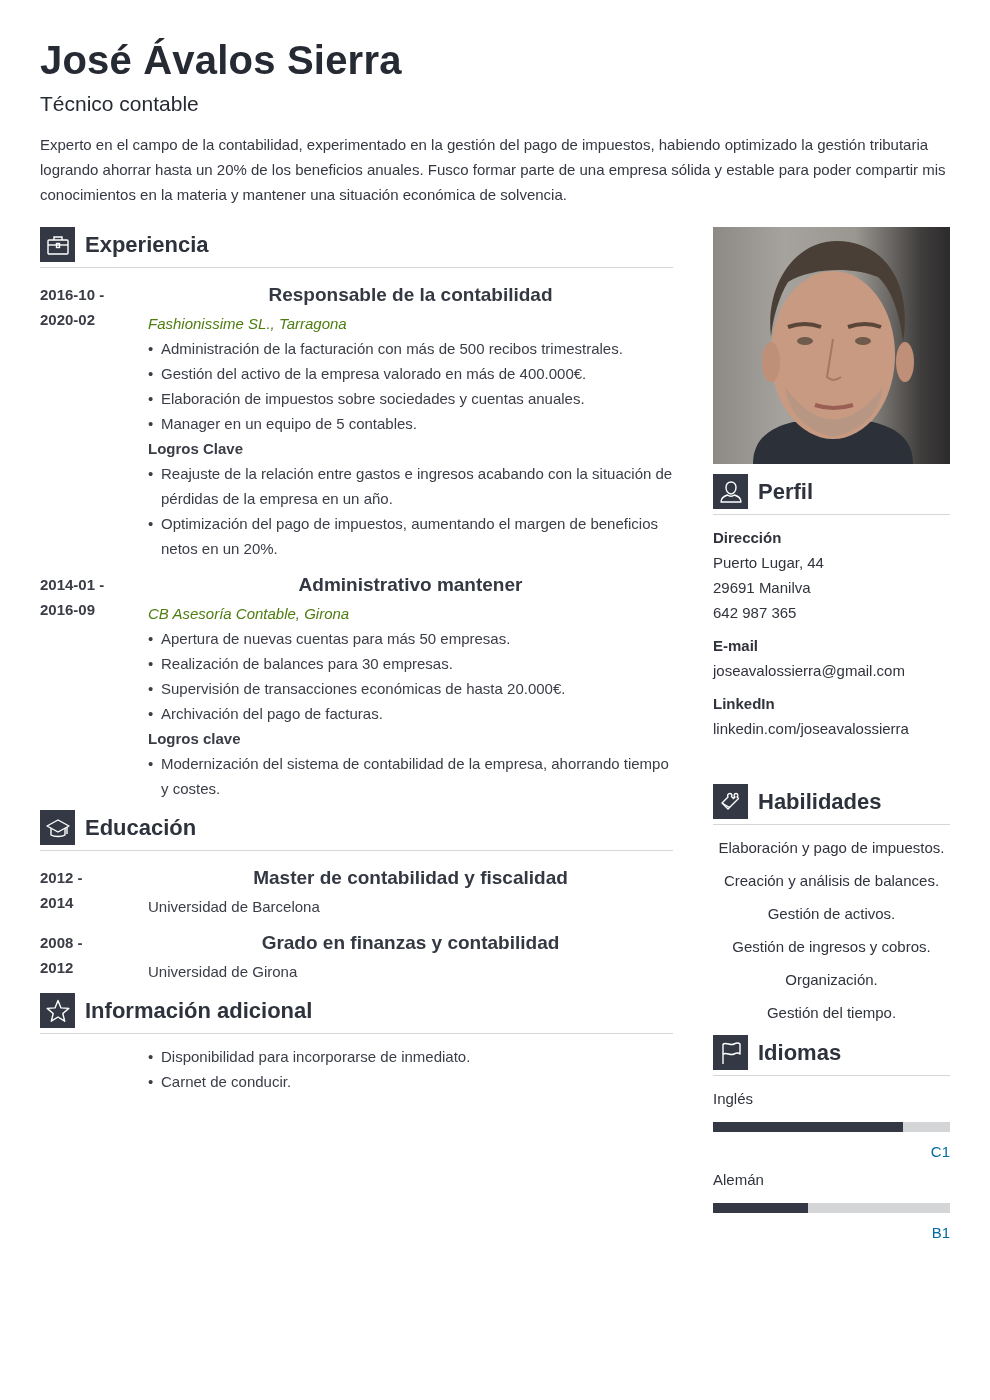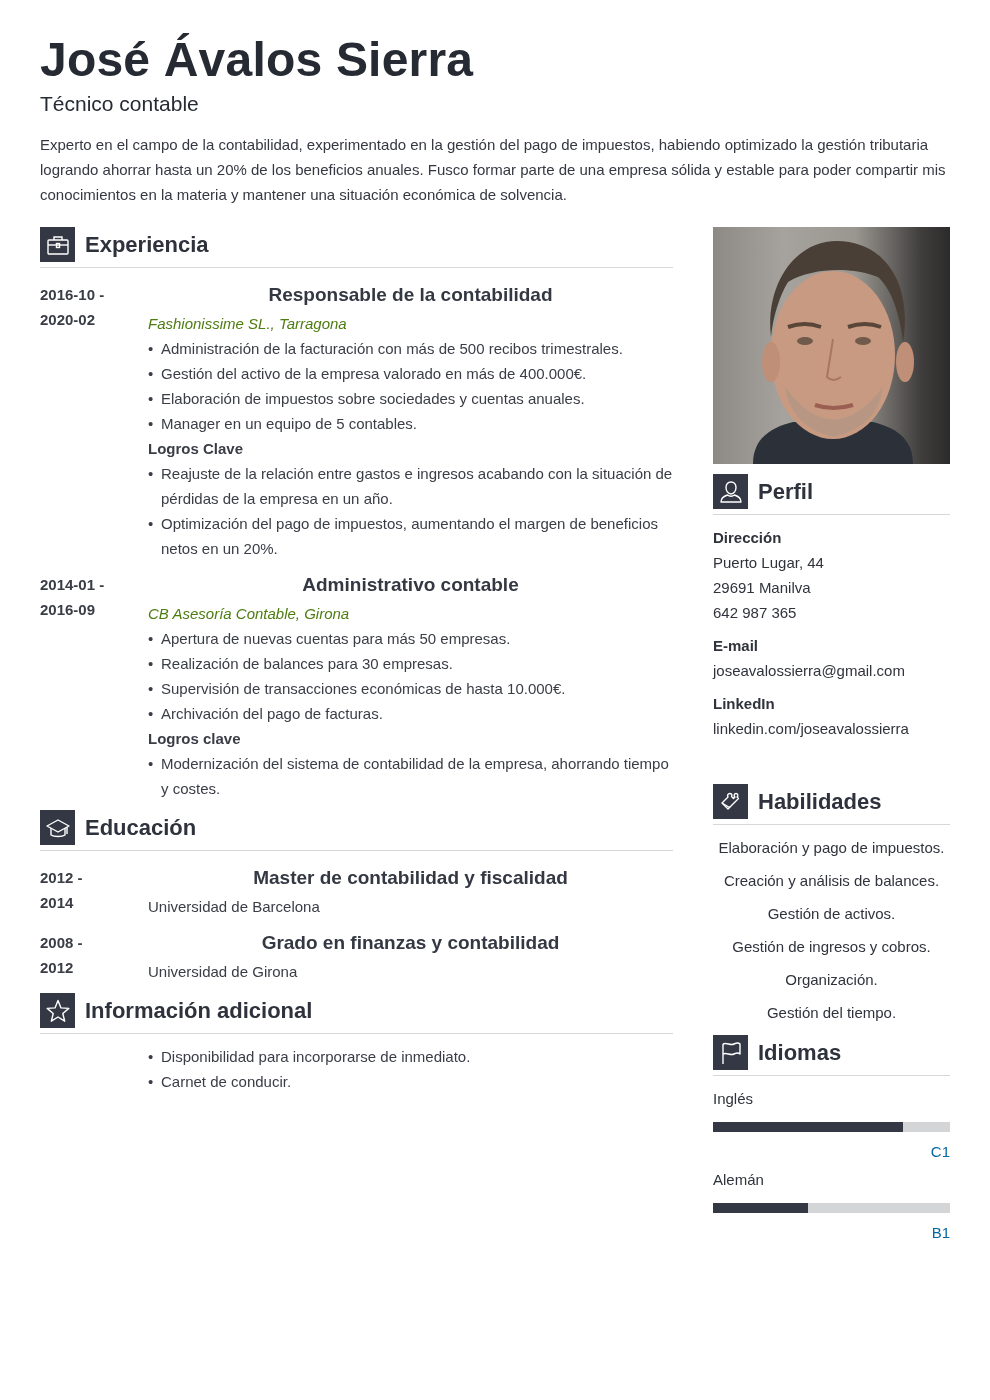--- a/index.html
+++ b/index.html
@@ -6,21 +6,21 @@
   html, body { width: 990px; height: 1400px; background: #ffffff; }
   body {
     font-family: "Liberation Sans", sans-serif;
     color: #323640;
     position: relative;
     overflow: hidden;
   }
 
   .name {
     position: absolute; left: 40px; top: 37px;
-    font-size: 48px; font-weight: bold; color: #262a33; letter-spacing: 0.2px;
+    font-size: 40px; font-weight: bold; color: #262a33; letter-spacing: 0.2px;
     line-height: 46px; white-space: nowrap;
   }
   .role {
     position: absolute; left: 40px; top: 91px;
     font-size: 21px; color: #262a33; line-height: 26px;
   }
   .summary {
     position: absolute; left: 40px; top: 132px; width: 915px;
     font-size: 15px; line-height: 25px; color: #353842;
   }
@@ -131,26 +131,26 @@
     </ul>
   </div>
 </div>
 
 <div class="entry" style="top:572px;">
   <div class="date">
     <div>2014-01 -</div>
     <div>2016-09</div>
   </div>
   <div class="body">
-    <div class="title">Administrativo contable</div>
+    <div class="title">Administrativo mantener</div>
     <div class="company">CB Asesoría Contable, Girona</div>
     <ul class="bullets">
       <li>Apertura de nuevas cuentas para más 50 empresas.</li>
       <li>Realización de balances para 30 empresas.</li>
-      <li>Supervisión de transacciones económicas de hasta 10.000€.</li>
+      <li>Supervisión de transacciones económicas de hasta 20.000€.</li>
       <li>Archivación del pago de facturas.</li>
     </ul>
     <div class="subhead">Logros clave</div>
     <ul class="bullets">
       <li>Modernización del sistema de contabilidad de la empresa, ahorrando tiempo y costes.</li>
     </ul>
   </div>
 </div>
 
 <div class="sec-head left-head" style="top:810px;">

